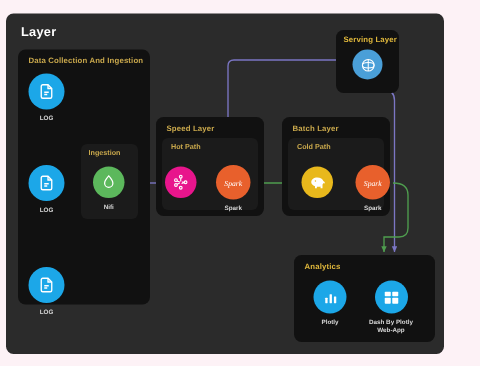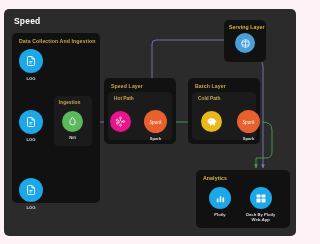--- a/index.html
+++ b/index.html
@@ -110,21 +110,21 @@
     position: absolute;
     left: 0; top: 0;
     width: 300px; height: 244px;
     pointer-events: none;
   }
 </style>
 </head>
 <body>
 
 <div id="docker-frame">
-  <div id="docker-title">Speed</div>
+  <div id="docker-title">Layer</div>
 </div>
 
 <svg id="wires">
   <defs>
     <marker id="ar-p" markerWidth="5" markerHeight="5" refX="4.2" refY="2" orient="auto">
       <path d="M0,0 L4.4,2 L0,4 z" fill="#7b76c4"></path>
     </marker>
     <marker id="ar-g" markerWidth="5" markerHeight="5" refX="4.2" refY="2" orient="auto">
       <path d="M0,0 L4.4,2 L0,4 z" fill="#4f9e4f"></path>
     </marker>

